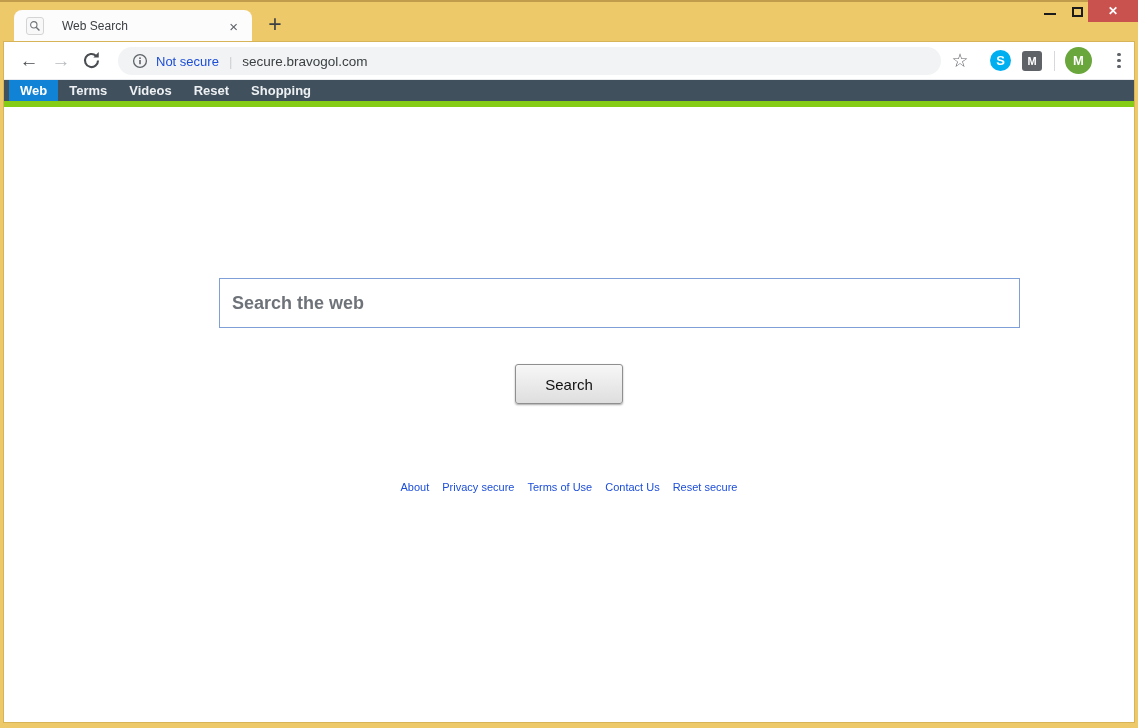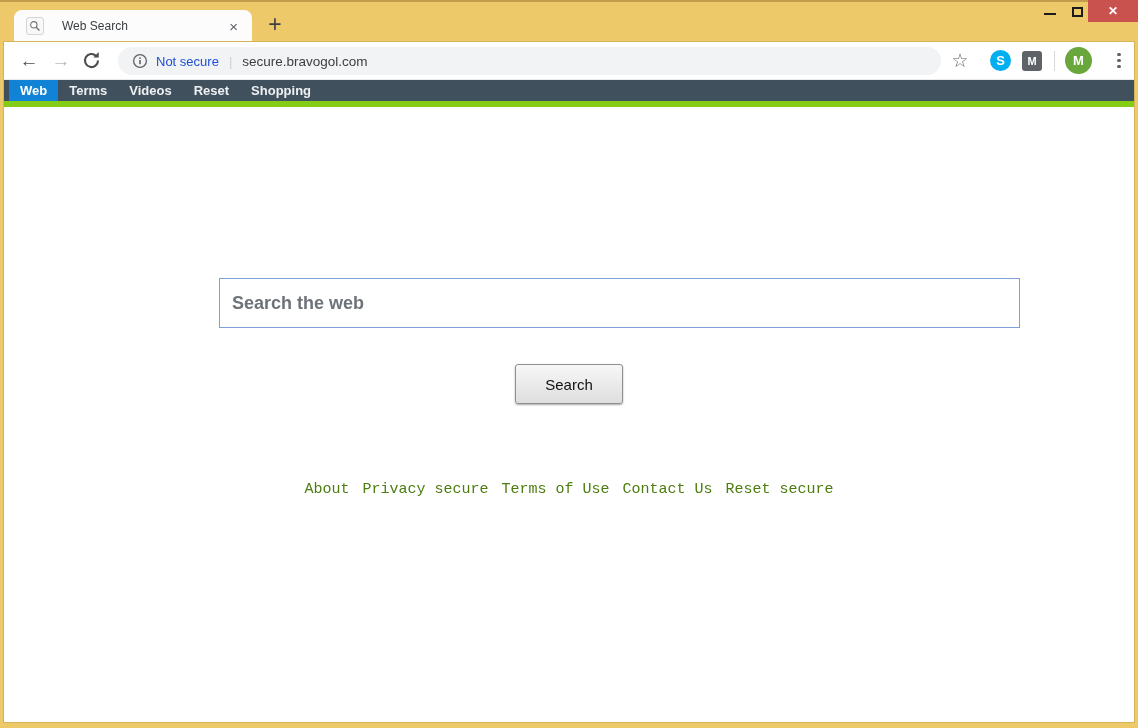--- a/index.html
+++ b/index.html
@@ -66,21 +66,21 @@
   
   .content { position:relative; flex:1 1 auto; background:#fff; }
   .search-input { position:absolute; left:215px; top:171px; width:801px; height:50px; border:1.5px solid #7f9fd9;
                   padding:0 12px; font-family:"Liberation Sans", sans-serif; font-size:18px; font-weight:600; color:#444; outline:none; }
   .search-input::placeholder { color:#6e7379; font-weight:600; opacity:1; }
   .search-btn { position:absolute; left:511px; top:257px; width:108px; height:40px;
                 background:linear-gradient(#f7f7f7,#dedede); border:1px solid #8f8f8f; border-radius:3px;
                 font-family:"Liberation Sans", sans-serif; font-size:15px; color:#111; cursor:pointer;
                 box-shadow:0 1px 2px rgba(0,0,0,0.35); }
   .footer-links { position:absolute; top:374px; left:0; right:0; display:flex; justify-content:center; gap:13px; }
-  .footer-links a { font-size:15px; color:#4d7c0f; text-decoration:none; cursor:pointer;font-family:Liberation Mono, monospace; }
+  .footer-links a { font-size:11px; color:#1d4ed8; text-decoration:none; cursor:pointer; }
 </style>
 </head>
 <body>
 
 <div class="window">
 
   <div class="titlebar">
     <div class="tab">
       <span class="favicon-box">
         <svg width="12" height="12" viewBox="0 0 14 14">

